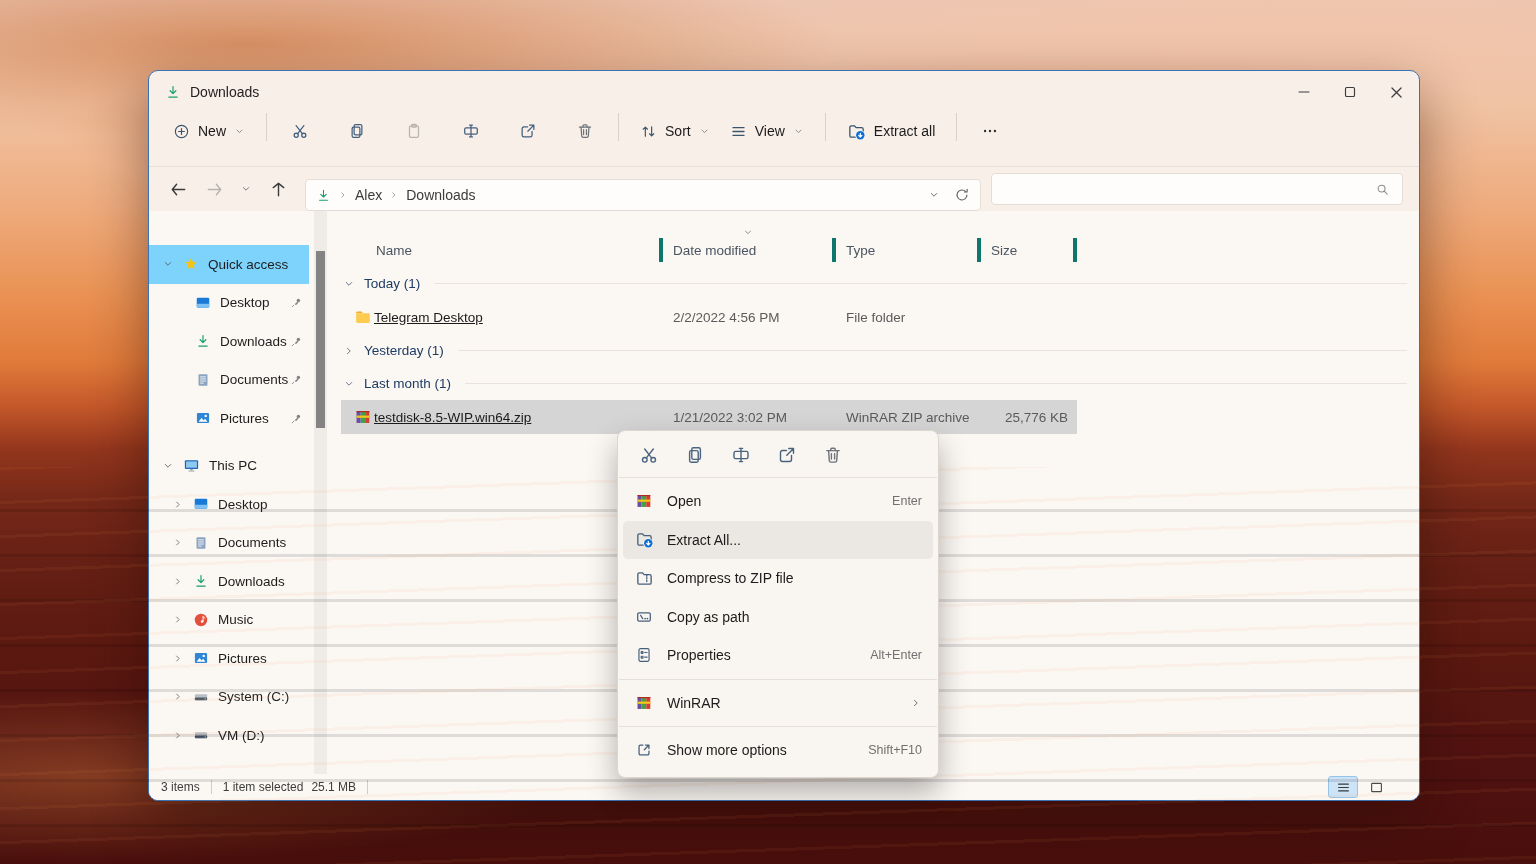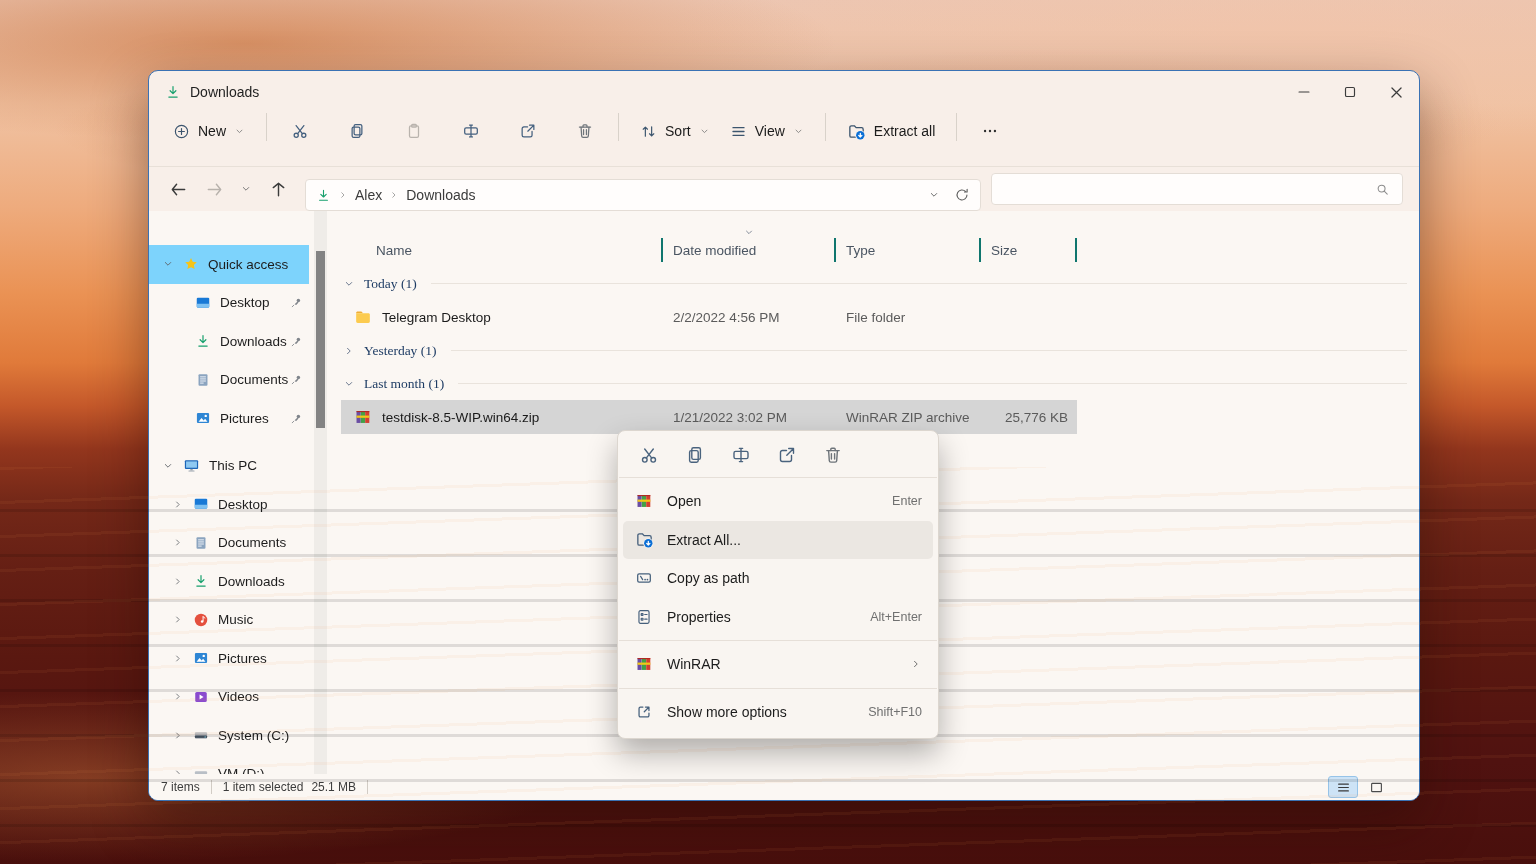--- a/index.html
+++ b/index.html
@@ -77,35 +77,35 @@
   .qa-child .s-ic{ margin-left:0; }
   .pc-child{ padding-left:22px; }
   .pin{ margin-left:auto; color:#80858b; }
   .section-gap{ height:9px; }
   .sb-track{ position:absolute; right:4px; top:0; bottom:0; width:13px; background:#efece8; }
   .sb-thumb{ position:absolute; left:2px; top:40px; width:9px; height:177px; background:#838383; }
 
   
   .filearea{ flex:1 1 auto; padding:22px 10px 0 10px; position:relative; }
   .cols{ display:flex; align-items:center; height:34px; font-size:13.5px; color:#4a5562; }
-  .cols .c{ position:relative; border-right:2px solid #0f766e; height:24px; display:flex; align-items:center; }
+  .cols .c{ position:relative; border-right:4px solid #0f766e; height:24px; display:flex; align-items:center; }
   .c-name{ width:322px; padding-left:35px; }
   .c-date{ width:173px; padding-left:10px; }
   .c-type{ width:145px; padding-left:10px; }
   .c-size{ width:96px;  padding-left:10px; }
   .sortchev{ position:absolute; left:50%; top:-11px; transform:translateX(-50%); color:#6b7685; }
 
-  .group-row{ height:33px; display:flex; align-items:center;font-family:Liberation Serif, serif; }
+  .group-row{ height:33px; display:flex; align-items:center; }
   .group-row .chev{ color:#5a6a82; margin-left:2px; }
   .group-label{ font-size:13.5px; color:#1e3c64; margin-left:9px; white-space:nowrap; }
   .group-line{ flex:1; height:1px; background:#e9e3dc; margin-left:14px; margin-right:2px; }
 
   .file-row{ height:34px; width:736px; display:flex; align-items:center; font-size:13.5px; color:#1b1b1b; }
   .file-row.selected{ background:#d5d5d5; }
-  .cell-name{ width:322px; display:flex; align-items:center; padding-left:13px; gap:10px; }
+  .cell-name{ width:322px; display:flex; align-items:center; padding-left:13px; gap:2px;text-decoration:underline; }
   .cell-date,.cell-type{ color:#5b5b5b; }
   .cell-date{ width:173px; padding-left:10px; }
   .cell-type{ width:145px; padding-left:10px; }
   .cell-size{ width:96px; padding-right:9px; text-align:right; color:#5b5b5b; }
 
   
   .statusbar{ height:26px; flex:0 0 26px; display:flex; align-items:center; padding:0 12px; font-size:12px; color:#3c3c3c; background:#fbf7f3; }
   .st-sep{ width:1px; height:14px; background:#d2ccc5; margin:0 11px; }
   .views{ margin-left:auto; display:flex; gap:3px; align-items:center; margin-right:16px; }
   .view-btn{ width:30px; height:22px; display:flex; align-items:center; justify-content:center; border-radius:3px; color:#3a3a3a; border:1px solid transparent; }
@@ -616,29 +616,20 @@
           <span>Music</span>
         </div>
         <div class="side-row pc-child">
           <svg class="ic chev" width="11" height="11">
               <use href="#s-chev-right"></use>
             </svg>
           <svg class="ic s-ic" width="16" height="16">
               <use href="#f-pics"></use>
             </svg>
           <span>Pictures</span>
-        </div>
-        <div class="side-row pc-child">
-          <svg class="ic chev" width="11" height="11">
-              <use href="#s-chev-right"></use>
-            </svg>
-          <svg class="ic s-ic" width="16" height="16">
-              <use href="#f-videos"></use>
-            </svg>
-          <span>Videos</span>
         </div>
         <div class="side-row pc-child">
           <svg class="ic chev" width="11" height="11">
               <use href="#s-chev-right"></use>
             </svg>
           <svg class="ic s-ic" width="16" height="16">
               <use href="#f-drive"></use>
             </svg>
           <span>System (C:)</span>
         </div>
@@ -720,21 +711,21 @@
             <span>testdisk-8.5-WIP.win64.zip</span>
           </div>
           <div class="cell-date">1/21/2022 3:02 PM</div>
           <div class="cell-type">WinRAR ZIP archive</div>
           <div class="cell-size">25,776 KB</div>
         </div>
       </div>
     </div>
 
     <div class="statusbar">
-      <span>7 items</span>
+      <span>3 items</span>
       <div class="st-sep"></div>
       <span>1 item selected</span>
       <span style="margin-left:8px">25.1 MB</span>
       <div class="st-sep"></div>
       <div class="views">
         <div class="view-btn active">
             <svg class="ic" width="15" height="15">
               <use href="#s-lines"></use>
             </svg>
           </div>
@@ -789,20 +780,28 @@
     <div class="cm-item highlight">
       <span class="mi">
           <svg class="ic" width="19" height="19">
             <use href="#s-extract"></use>
           </svg>
         </span>
       <span class="lbl">Extract All...</span>
     </div>
     <div class="cm-item">
       <span class="mi">
+          <svg class="ic" width="19" height="19">
+            <use href="#s-zipfolder"></use>
+          </svg>
+        </span>
+      <span class="lbl">Compress to ZIP file</span>
+    </div>
+    <div class="cm-item">
+      <span class="mi">
           <svg class="ic" width="18" height="18">
             <use href="#s-copypath"></use>
           </svg>
         </span>
       <span class="lbl">Copy as path</span>
     </div>
     <div class="cm-item">
       <span class="mi">
           <svg class="ic" width="18" height="18">
             <use href="#s-props"></use>

